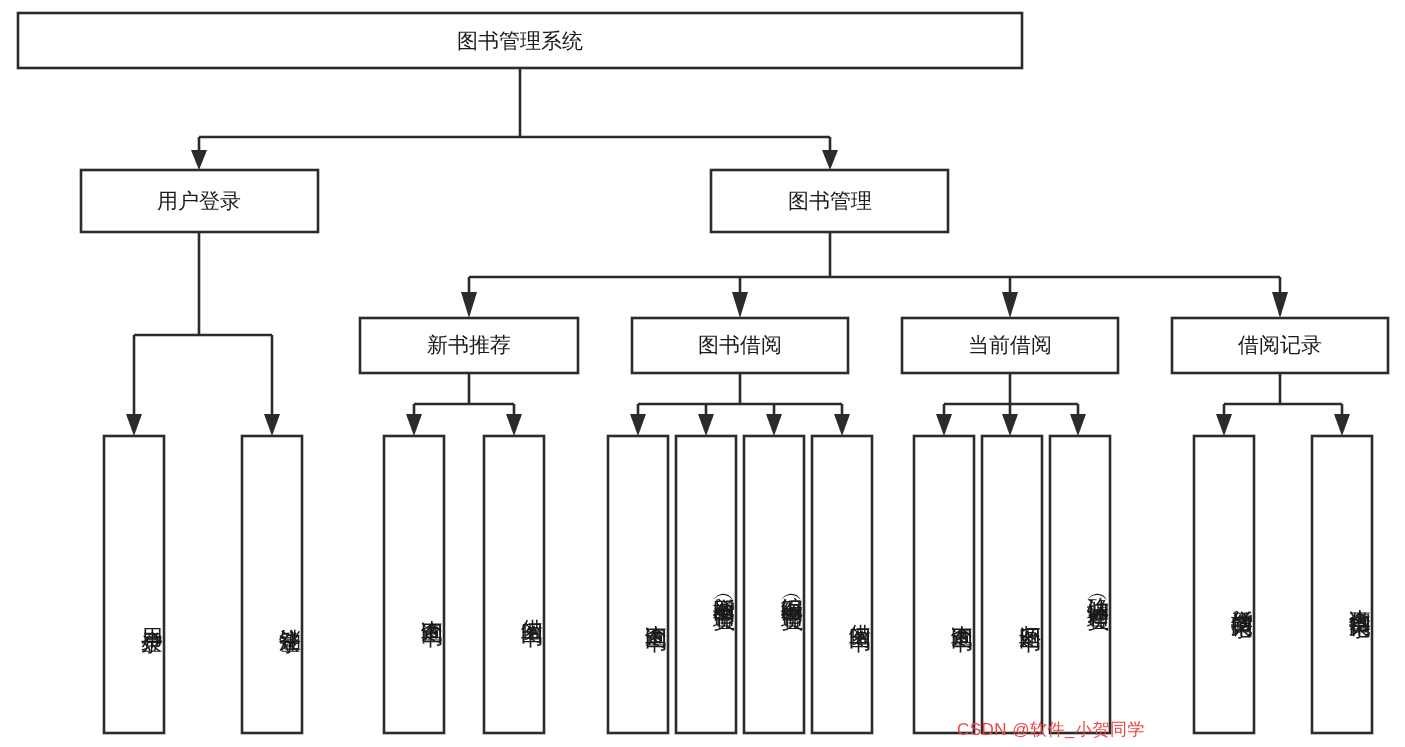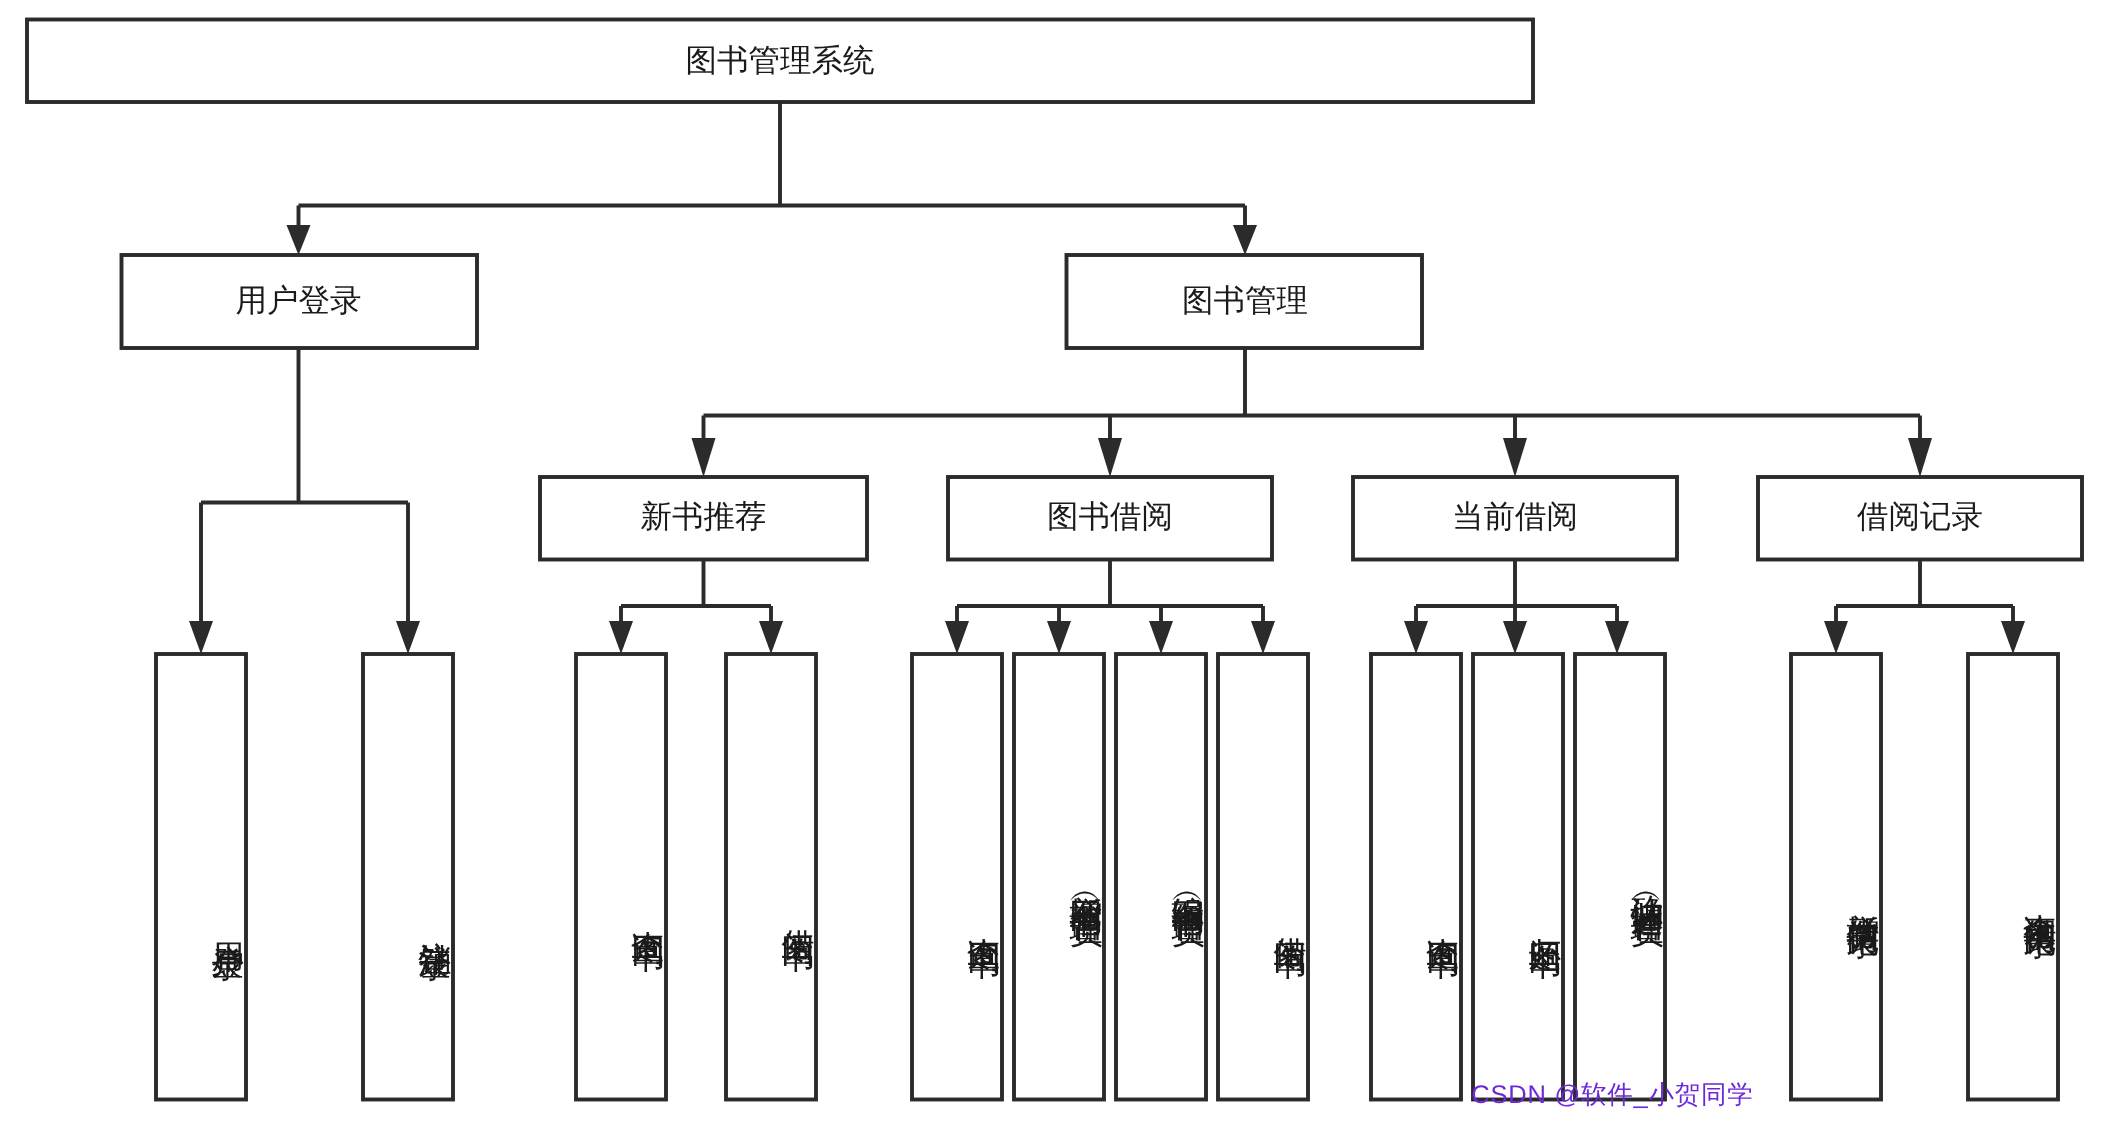--- a/index.html
+++ b/index.html
@@ -11,21 +11,20 @@
     width: 1405px;
     height: 747px;
     overflow: hidden;
     font-family: "Liberation Sans", "DejaVu Sans", sans-serif;
   }
   #diagram-root {
     position: relative;
     width: 1153px;
     height: 747px;
     background: #ffffff;
-    padding-left: 24px;
   }
   svg#flow-svg {
     position: absolute;
     top: 0;
     left: 0;
     width: 1405px;
     height: 747px;
   }
   .node-rect {
     fill: #ffffff;
@@ -63,21 +62,21 @@
     justify-content: center;
     white-space: nowrap;
     pointer-events: none;
   }
   .watermark {
     position: absolute;
     right: 8px;
     bottom: 6px;
     font-family: "Liberation Sans", "DejaVu Sans", sans-serif;
     font-size: 17px;
-    color: #6d28d9;
+    color: #ef4444;
     white-space: nowrap;
     letter-spacing: 0.5px;
   }
 </style>
 </head>
 <body>
 
 <div id="diagram-root">
 
   <svg id="flow-svg" viewBox="0 0 1405 747">

